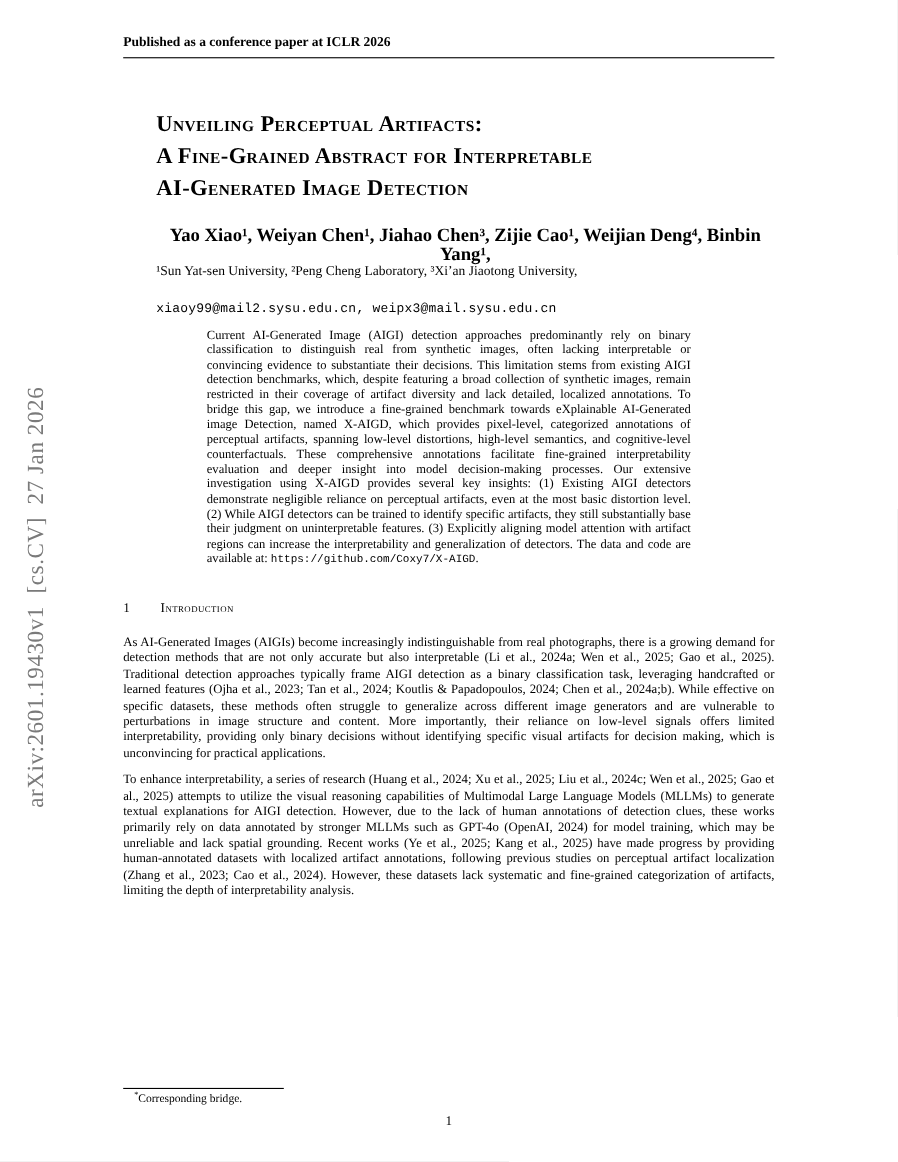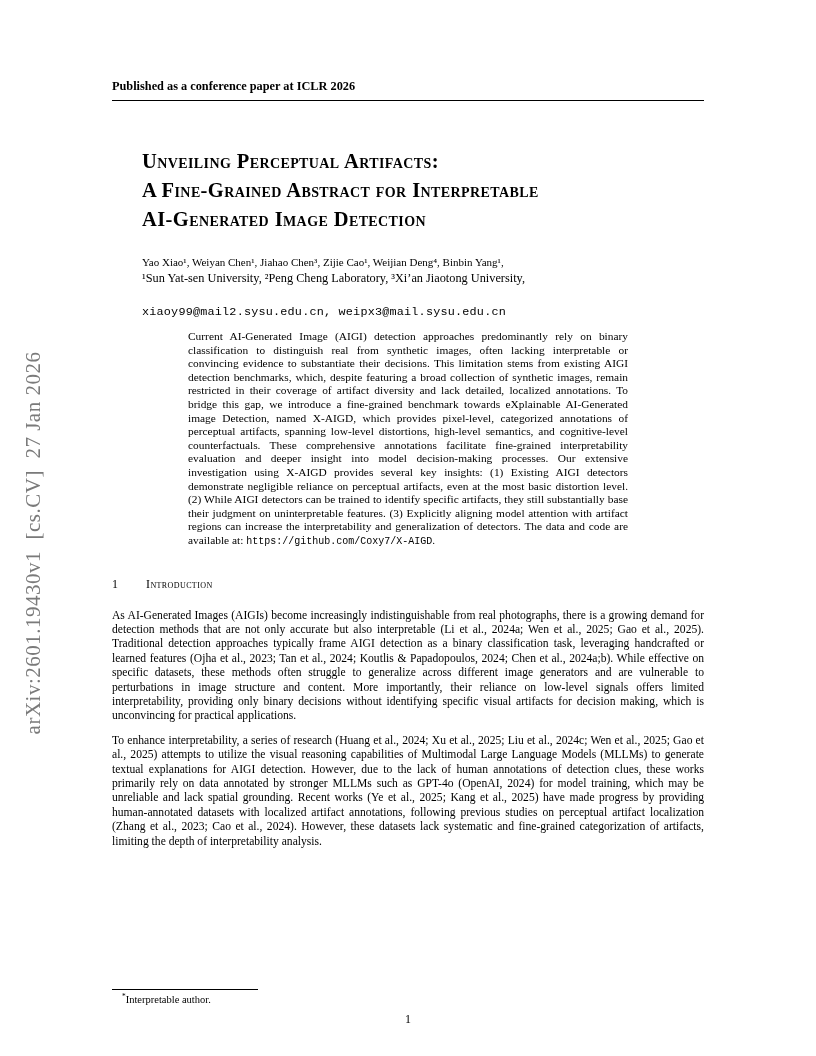--- a/index.html
+++ b/index.html
@@ -37,42 +37,42 @@
     height: 1056px;
     display: flex;
     flex-direction: column;
     box-sizing: border-box;
     padding-top: 30px;
   }
   .running-header {
     font-size: 12.3px;
     font-weight: 600;
     line-height: 17px;
-    margin-top: 48px;
   }
   .header-rule {
     border: none;
     border-top: 1.3px solid #000;
     margin: 5px 0 0 0;
     width: 100%;
   }
   .paper-title {
     margin: 46px 0 0 30px;
     font-size: 20.5px;
     font-weight: bold;
     font-variant: small-caps;
     letter-spacing: 0.4px;
     line-height: 29px;
   }
   .title-line { display: block; }
   .author-block { margin: 20px 0 0 30px; }
   .author-names {
-    font-size: 11px;
-    font-weight: normal;
+    font-size: 17px;
+    font-weight: bold;
     line-height: 16.5px;
+    text-align: center;
   }
   .affiliation {
     font-size: 12.3px;
     line-height: 15.5px;
   }
   .emails {
     margin-top: 18px;
     font-size: 11.8px;
     line-height: 16px;
     letter-spacing: 0.2px;
@@ -171,21 +171,21 @@
     </h2>
 
     <p class="body-para">As AI-Generated Images (AIGIs) become increasingly indistinguishable from real photographs, there is a growing demand for detection methods that are not only accurate but also interpretable (Li et al., 2024a; Wen et al., 2025; Gao et al., 2025). Traditional detection approaches typically frame AIGI detection as a binary classification task, leveraging handcrafted or learned features (Ojha et al., 2023; Tan et al., 2024; Koutlis &amp; Papadopoulos, 2024; Chen et al., 2024a;b). While effective on specific datasets, these methods often struggle to generalize across different image generators and are vulnerable to perturbations in image structure and content. More importantly, their reliance on low-level signals offers limited interpretability, providing only binary decisions without identifying specific visual artifacts for decision making, which is unconvincing for practical applications.</p>
 
     <p class="body-para">To enhance interpretability, a series of research (Huang et al., 2024; Xu et al., 2025; Liu et al., 2024c; Wen et al., 2025; Gao et al., 2025) attempts to utilize the visual reasoning capabilities of Multimodal Large Language Models (MLLMs) to generate textual explanations for AIGI detection. However, due to the lack of human annotations of detection clues, these works primarily rely on data annotated by stronger MLLMs such as GPT-4o (OpenAI, 2024) for model training, which may be unreliable and lack spatial grounding. Recent works (Ye et al., 2025; Kang et al., 2025) have made progress by providing human-annotated datasets with localized artifact annotations, following previous studies on perceptual artifact localization (Zhang et al., 2023; Cao et al., 2024). However, these datasets lack systematic and fine-grained categorization of artifacts, limiting the depth of interpretability analysis.</p>
 
     <div class="flex-spacer"></div>
 
     <div class="footnote-block">
       <hr class="footnote-rule">
-      <div class="footnote"><sup>*</sup><span>Interpretable author.</span></div>
+      <div class="footnote"><sup>*</sup><span>Corresponding bridge.</span></div>
     </div>
 
     <div class="page-number-row">
       <span>1</span>
     </div>
 
   </div>
 </div>
 
 </body></html>

